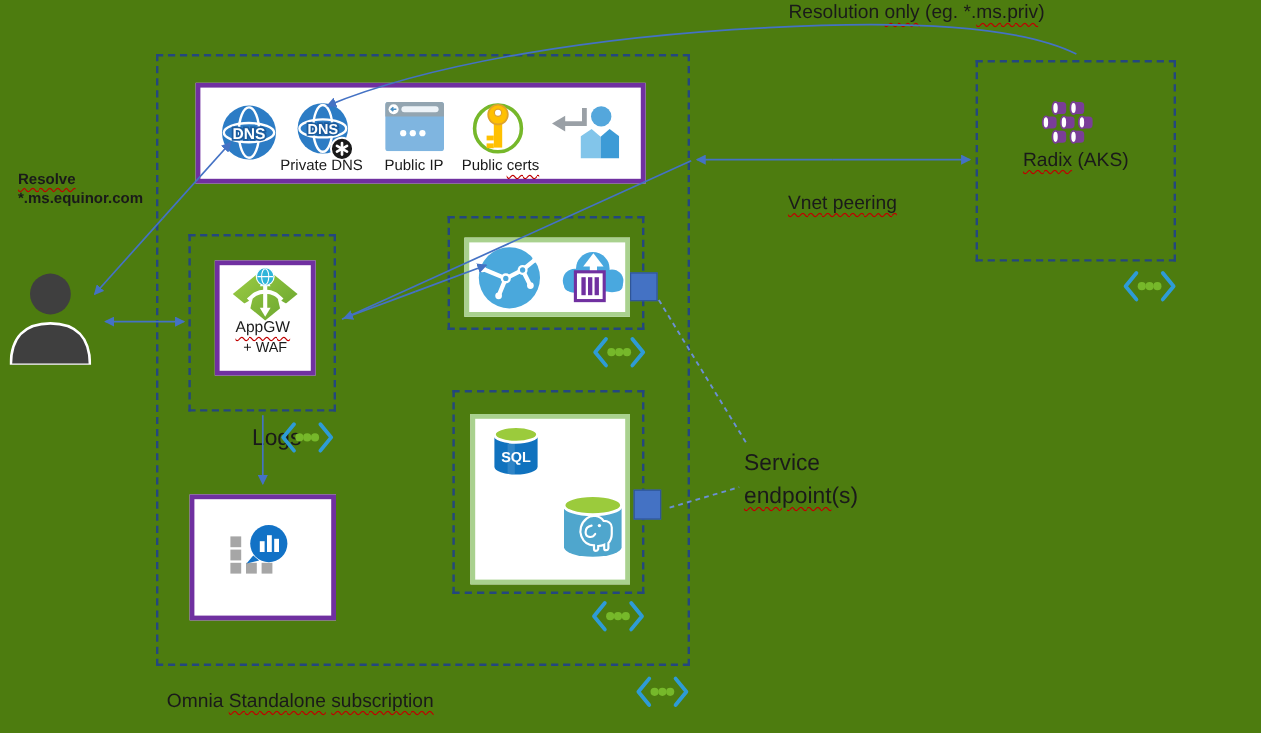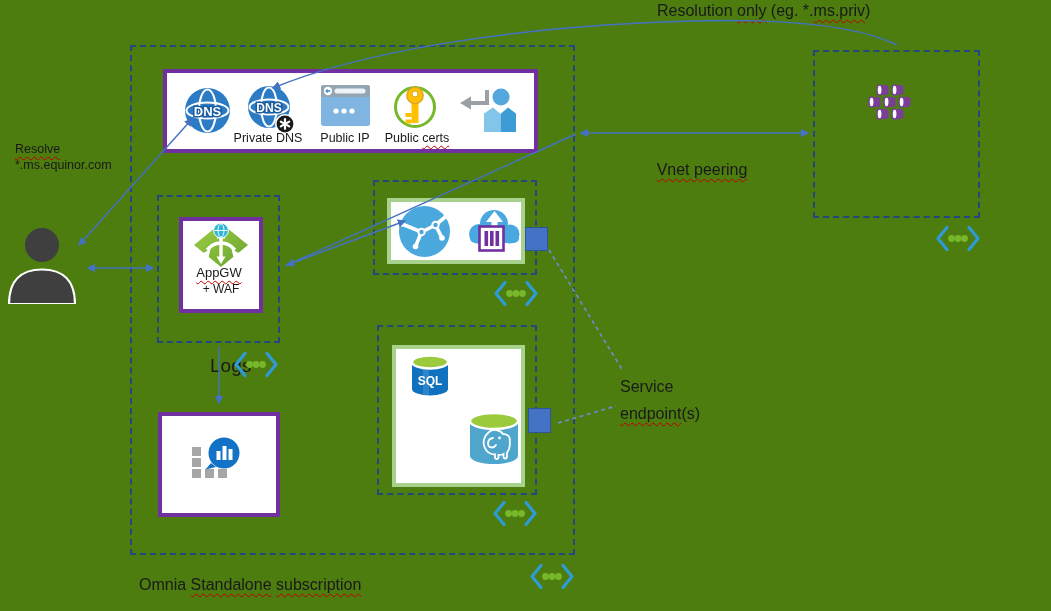--- a/index.html
+++ b/index.html
@@ -107,21 +107,21 @@
   <span class="abs" style="left:459px;top:86px;">
     <svg width="57" height="46" viewBox="0 0 57 46">
       <path d="M28,4 V17 H11" fill="none" stroke="#9AA0A6" stroke-width="4"></path>
       <polygon points="12,10.5 1,17 12,23.5" fill="#9AA0A6"></polygon>
       <circle cx="42" cy="11" r="8.5" fill="#54A7DC"></circle>
       <path d="M25,27.5 L34,21.5 L41.5,28 V46 H25 Z" fill="#82C5EA"></path>
       <path d="M41.5,28 L49,21.5 L57,27.5 V46 H41.5 Z" fill="#3D9BD6"></path>
     </svg>
   </span>
 
-  <div class="lbl small" style="left:15px;top:141px;line-height:16px;">
+  <div class="lbl small" style="left:15px;top:141px;line-height:16px;font-weight:bold;">
     <div><span class="sq">Resolve</span></div>
     <div><span>*.ms.equinor.com</span></div>
   </div>
 
   <span class="abs" style="left:8px;top:226px;">
     <svg width="68" height="78" viewBox="0 0 68 78">
       <circle cx="34" cy="19" r="17" fill="#3F3F3F"></circle>
       <path d="M1,78 C1,55 13,43.5 34,43.5 C55,43.5 67,55 67,78 Z" fill="#3F3F3F" stroke="#fff" stroke-width="2.2"></path>
     </svg>
   </span>
@@ -278,31 +278,34 @@
             <rect x="1.5" y="0" width="10" height="10" rx="3" fill="#7A3E98"></rect>
             <ellipse cx="2.6" cy="5" rx="2.6" ry="5" fill="#fff" stroke="#7A3E98" stroke-width="1.5"></ellipse>
           </g>
         <g transform="translate(25,25)">
             <rect x="1.5" y="0" width="10" height="10" rx="3" fill="#7A3E98"></rect>
             <ellipse cx="2.6" cy="5" rx="2.6" ry="5" fill="#fff" stroke="#7A3E98" stroke-width="1.5"></ellipse>
           </g>
       </g>
     </svg>
   </span>
+  <div class="lbl big center" style="left:813px;top:125px;width:167px;">
+    <span class="sq">Radix</span><span> (AKS)</span>
+  </div>
   <span class="abs" style="left:934px;top:225px;">
     <svg width="48" height="27" viewBox="0 0 48 27">
         <use href="#vnet-sym"></use>
       </svg>
   </span>
 
   <div class="lbl big center" style="left:612px;top:138px;width:180px;margin-top:23px;">
     <span class="sq">Vnet peering</span>
   </div>
 
-  <div class="lbl" style="left:620px;top:373px;font-size:16px;line-height:27px;">
+  <div class="lbl" style="left:620px;top:373px;font-size:19px;line-height:27px;">
     <div><span>Service</span></div>
     <div><span class="sq">endpoint</span><span>(s)</span></div>
   </div>
 
   <div class="lbl big" style="left:139px;top:576px;">
     <span>Omnia </span><span class="sq">Standalone</span><span> </span><span class="sq">subscription</span>
   </div>
   <span class="abs" style="left:528px;top:563px;">
     <svg width="48" height="27" viewBox="0 0 48 27">
         <use href="#vnet-sym"></use>

